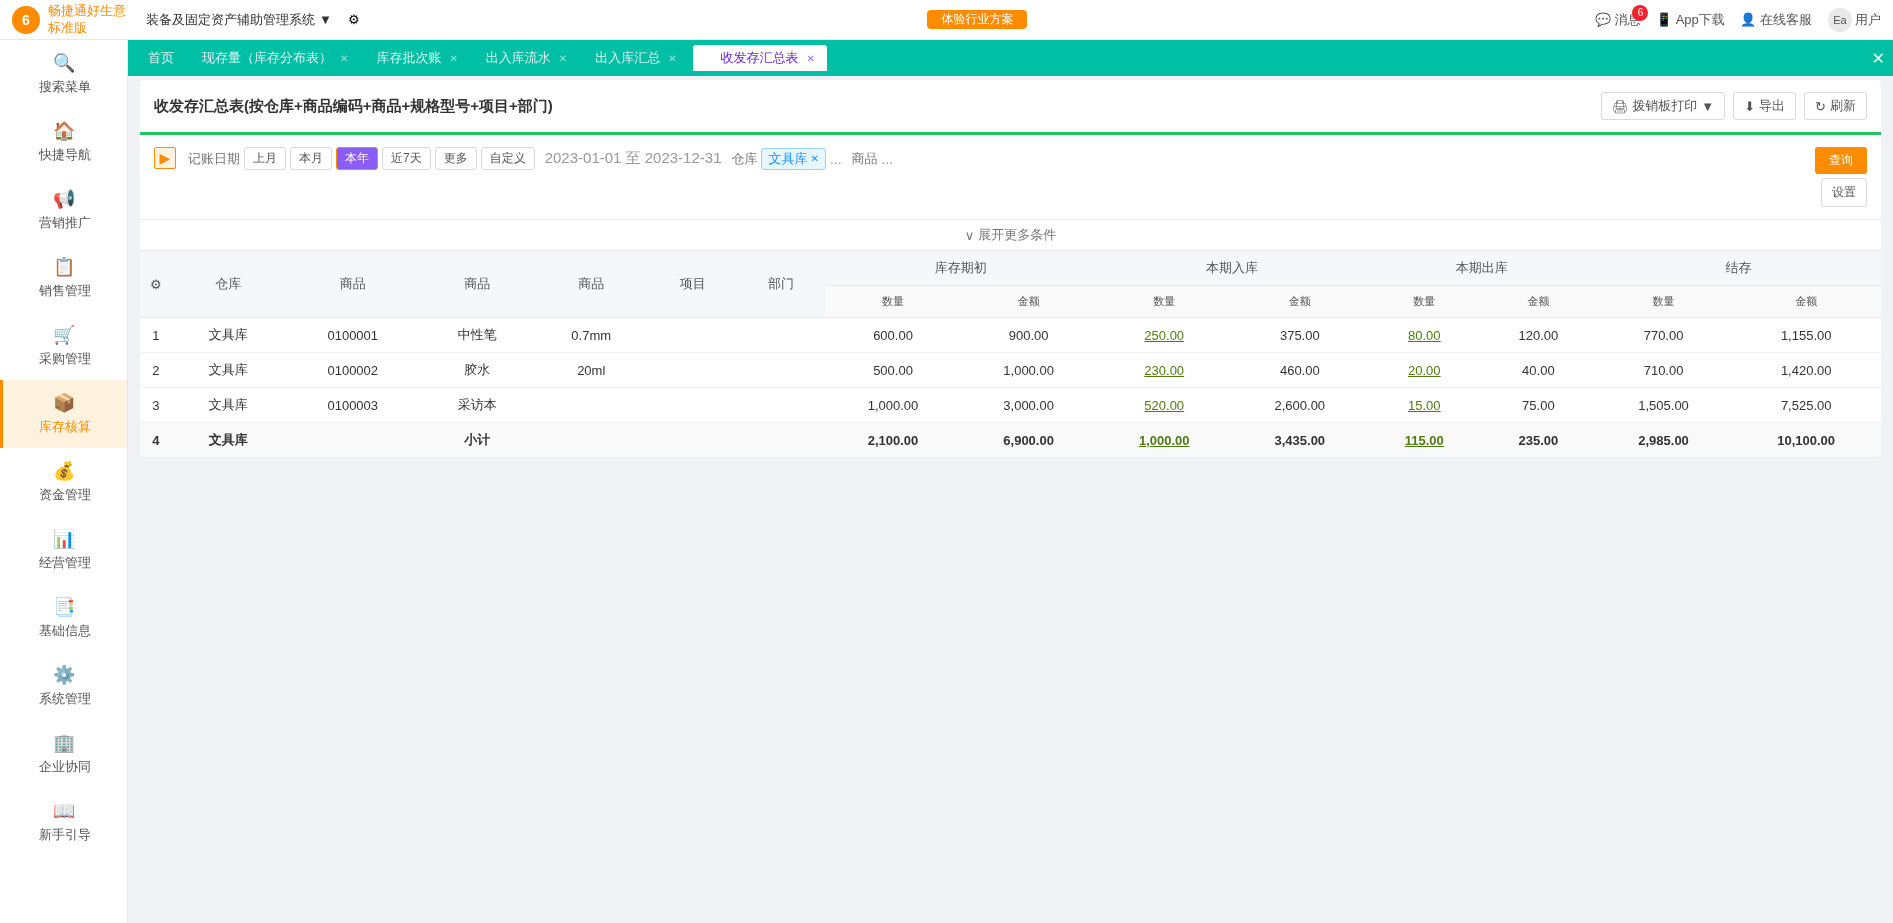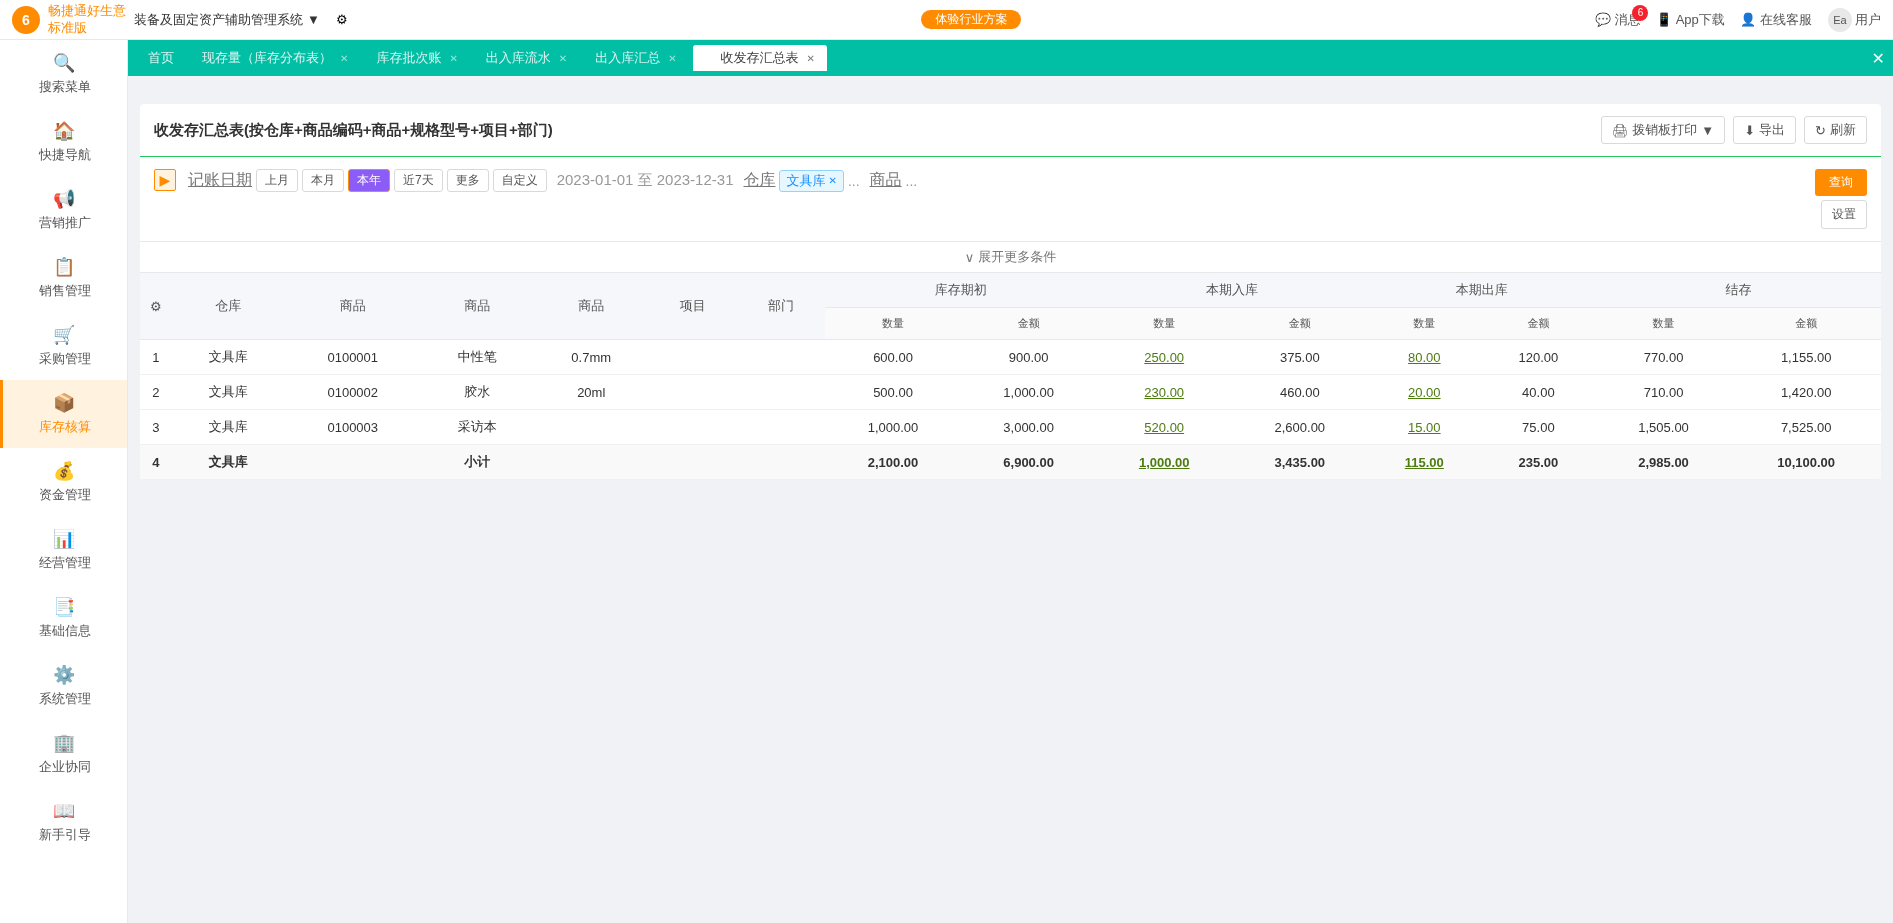--- a/index.html
+++ b/index.html
@@ -11,23 +11,23 @@
       background: #fff;
       border-bottom: 1px solid #e8e8e8;
       display: flex;
       align-items: center;
       padding: 0 12px;
       justify-content: space-between;
     }
     .top-bar-left { display: flex; align-items: center; gap: 8px; }
     .top-bar-logo { background: #ff8c00; color: #fff; border-radius: 50%; width: 28px; height: 28px; display: flex; align-items: center; justify-content: center; font-size: 14px; font-weight: bold; }
     .top-bar-brand { color: #ff8c00; font-size: 12px; line-height: 1.3; }
-    .top-bar-system { color: #333; font-size: 12px; margin-left: 0; display: flex; align-items: center; gap: 4px; }
+    .top-bar-system { color: #333; font-size: 12px; margin-left: 12px; display: flex; align-items: center; gap: 4px; }
     .top-bar-center { display: flex; align-items: center; gap: 12px; }
-    .btn-trial { background: #ff8c00; color: #fff; border: none; border-radius: 12px; padding: 1px 14px; cursor: pointer; font-size: 12px; }
+    .btn-trial { background: #ff8c00; color: #fff; border: none; border-radius: 4px; padding: 1px 14px; cursor: pointer; font-size: 12px; }
     .top-bar-right { display: flex; align-items: center; gap: 16px; color: #555; font-size: 12px; }
     .top-bar-right-item { display: flex; align-items: center; gap: 3px; cursor: pointer; position: relative; }
     .badge { background: #f5222d; color: #fff; border-radius: 50%; width: 16px; height: 16px; font-size: 10px; display: flex; align-items: center; justify-content: center; position: absolute; top: -6px; right: -8px; }
     .user-avatar { background: #e8e8e8; border-radius: 50%; width: 24px; height: 24px; display: flex; align-items: center; justify-content: center; font-size: 11px; }
 
     
     .main-layout { display: flex; flex: 1; overflow: hidden; }
 
     
     .sidebar {
@@ -69,38 +69,38 @@
       display: flex;
       align-items: center;
       gap: 4px;
       padding: 4px 12px;
       color: rgba(255,255,255,0.85);
       cursor: pointer;
       font-size: 12px;
       border-radius: 3px 3px 0 0;
       position: relative;
     }
-    .tab-item.active { background: #fff; color: #404040; border-radius: 3px 3px 0 0; padding-left: 28px; }
+    .tab-item.active { background: #fff; color: #6d28d9; border-radius: 3px 3px 0 0; padding-left: 28px; }
     .tab-close { margin-left: 4px; font-size: 10px; opacity: 0.7; }
     .tab-bar-close { position: absolute; right: 8px; top: 50%; transform: translateY(-50%); color: #fff; cursor: pointer; font-size: 16px; }
 
     
     .page-content { flex: 1; background: #f0f2f5; overflow-y: auto; display: flex; flex-direction: column; }
 
     .page-title { font-size: 15px; font-weight: bold; color: #333; margin-bottom: 14px; }
     .btn-icon { display: flex; align-items: center; gap: 4px; padding: 4px 10px; border: 1px solid #d9d9d9; border-radius: 3px; background: #fff; cursor: pointer; font-size: 12px; color: #555; }
     .btn-primary { background: #ff8c00; color: #fff; border: none; border-radius: 3px; padding: 5px 14px; cursor: pointer; font-size: 12px; }
     .btn-default { background: #fff; color: #555; border: 1px solid #d9d9d9; border-radius: 3px; padding: 5px 10px; cursor: pointer; font-size: 12px; }
 
     
     .filter-area { display: flex; align-items: flex-start; gap: 12px; background: #fff; margin: 0 12px; padding: 12px 14px; border-radius: 4px 4px 0 0; border-bottom: 1px solid #e8e8e8; }
     .filter-toggle { background: #fff3e0; border: 1px solid #ff8c00; color: #ff8c00; width: 22px; height: 22px; display: flex; align-items: center; justify-content: center; cursor: pointer; border-radius: 2px; font-size: 14px; }
     .filter-row { display: flex; flex-wrap: wrap; align-items: center; gap: 10px; flex: 1; }
     .filter-group { display: flex; align-items: center; gap: 4px; }
-    .filter-label { color: #777; font-size: 16px; white-space: nowrap; text-decoration: underline; }
+    .filter-label { color: #777; font-size: 13px; white-space: nowrap; }
     .date-btn { padding: 2px 8px; border-radius: 3px; font-size: 12px; cursor: pointer; border: 1px solid #d9d9d9; background: #fff; color: #555; }
     .date-btn.active { background: #8b5cf6; color: #fff; border-color: #ff8c00; }
     .date-range { color: #999; font-size: 15px; }
     .tag-item { display: flex; align-items: center; gap: 3px; background: #e6f7ff; border: 1px solid #91d5ff; border-radius: 3px; padding: 1px 6px; font-size: 12px; color: #1890ff; }
     .tag-close { cursor: pointer; font-size: 10px; }
     .ellipsis-btn { color: #999; cursor: pointer; font-size: 14px; }
 
     .expand-bar { display: flex; align-items: center; justify-content: center; padding: 6px; background: #fff; margin: 0 12px; border-bottom: 1px solid #e8e8e8; cursor: pointer; color: #777; font-size: 12px; gap: 4px; }
 
     
@@ -240,21 +240,21 @@
       </div>
       <div class="tab-item active">
         <span>收发存汇总表</span>
         <span class="tab-close">✕</span>
       </div>
       <div class="tab-bar-close">✕</div>
     </div>
 
     <div class="page-content">
 
-      <div style="display:flex; align-items:center; justify-content:space-between; margin:28px 12px 0; background:#fff; padding:12px 14px; border-radius:4px 4px 0 0; border-bottom: 1px solid #22c55e;">
+      <div style="display:flex; align-items:center; justify-content:space-between; margin:4px 12px 0; background:#fff; padding:12px 14px; border-radius:4px 4px 0 0; border-bottom: 3px solid #22c55e;">
         <h2 class="page-title" style="margin:0;">收发存汇总表(按仓库+商品编码+商品+规格型号+项目+部门)</h2>
         <div style="display:flex; align-items:center; gap:8px;">
           <button class="btn-icon">
             <span>🖨</span>
             <span>拨销板打印</span>
             <span>▼</span>
           </button>
           <button class="btn-icon">
             <span>⬇</span>
             <span>导出</span>

